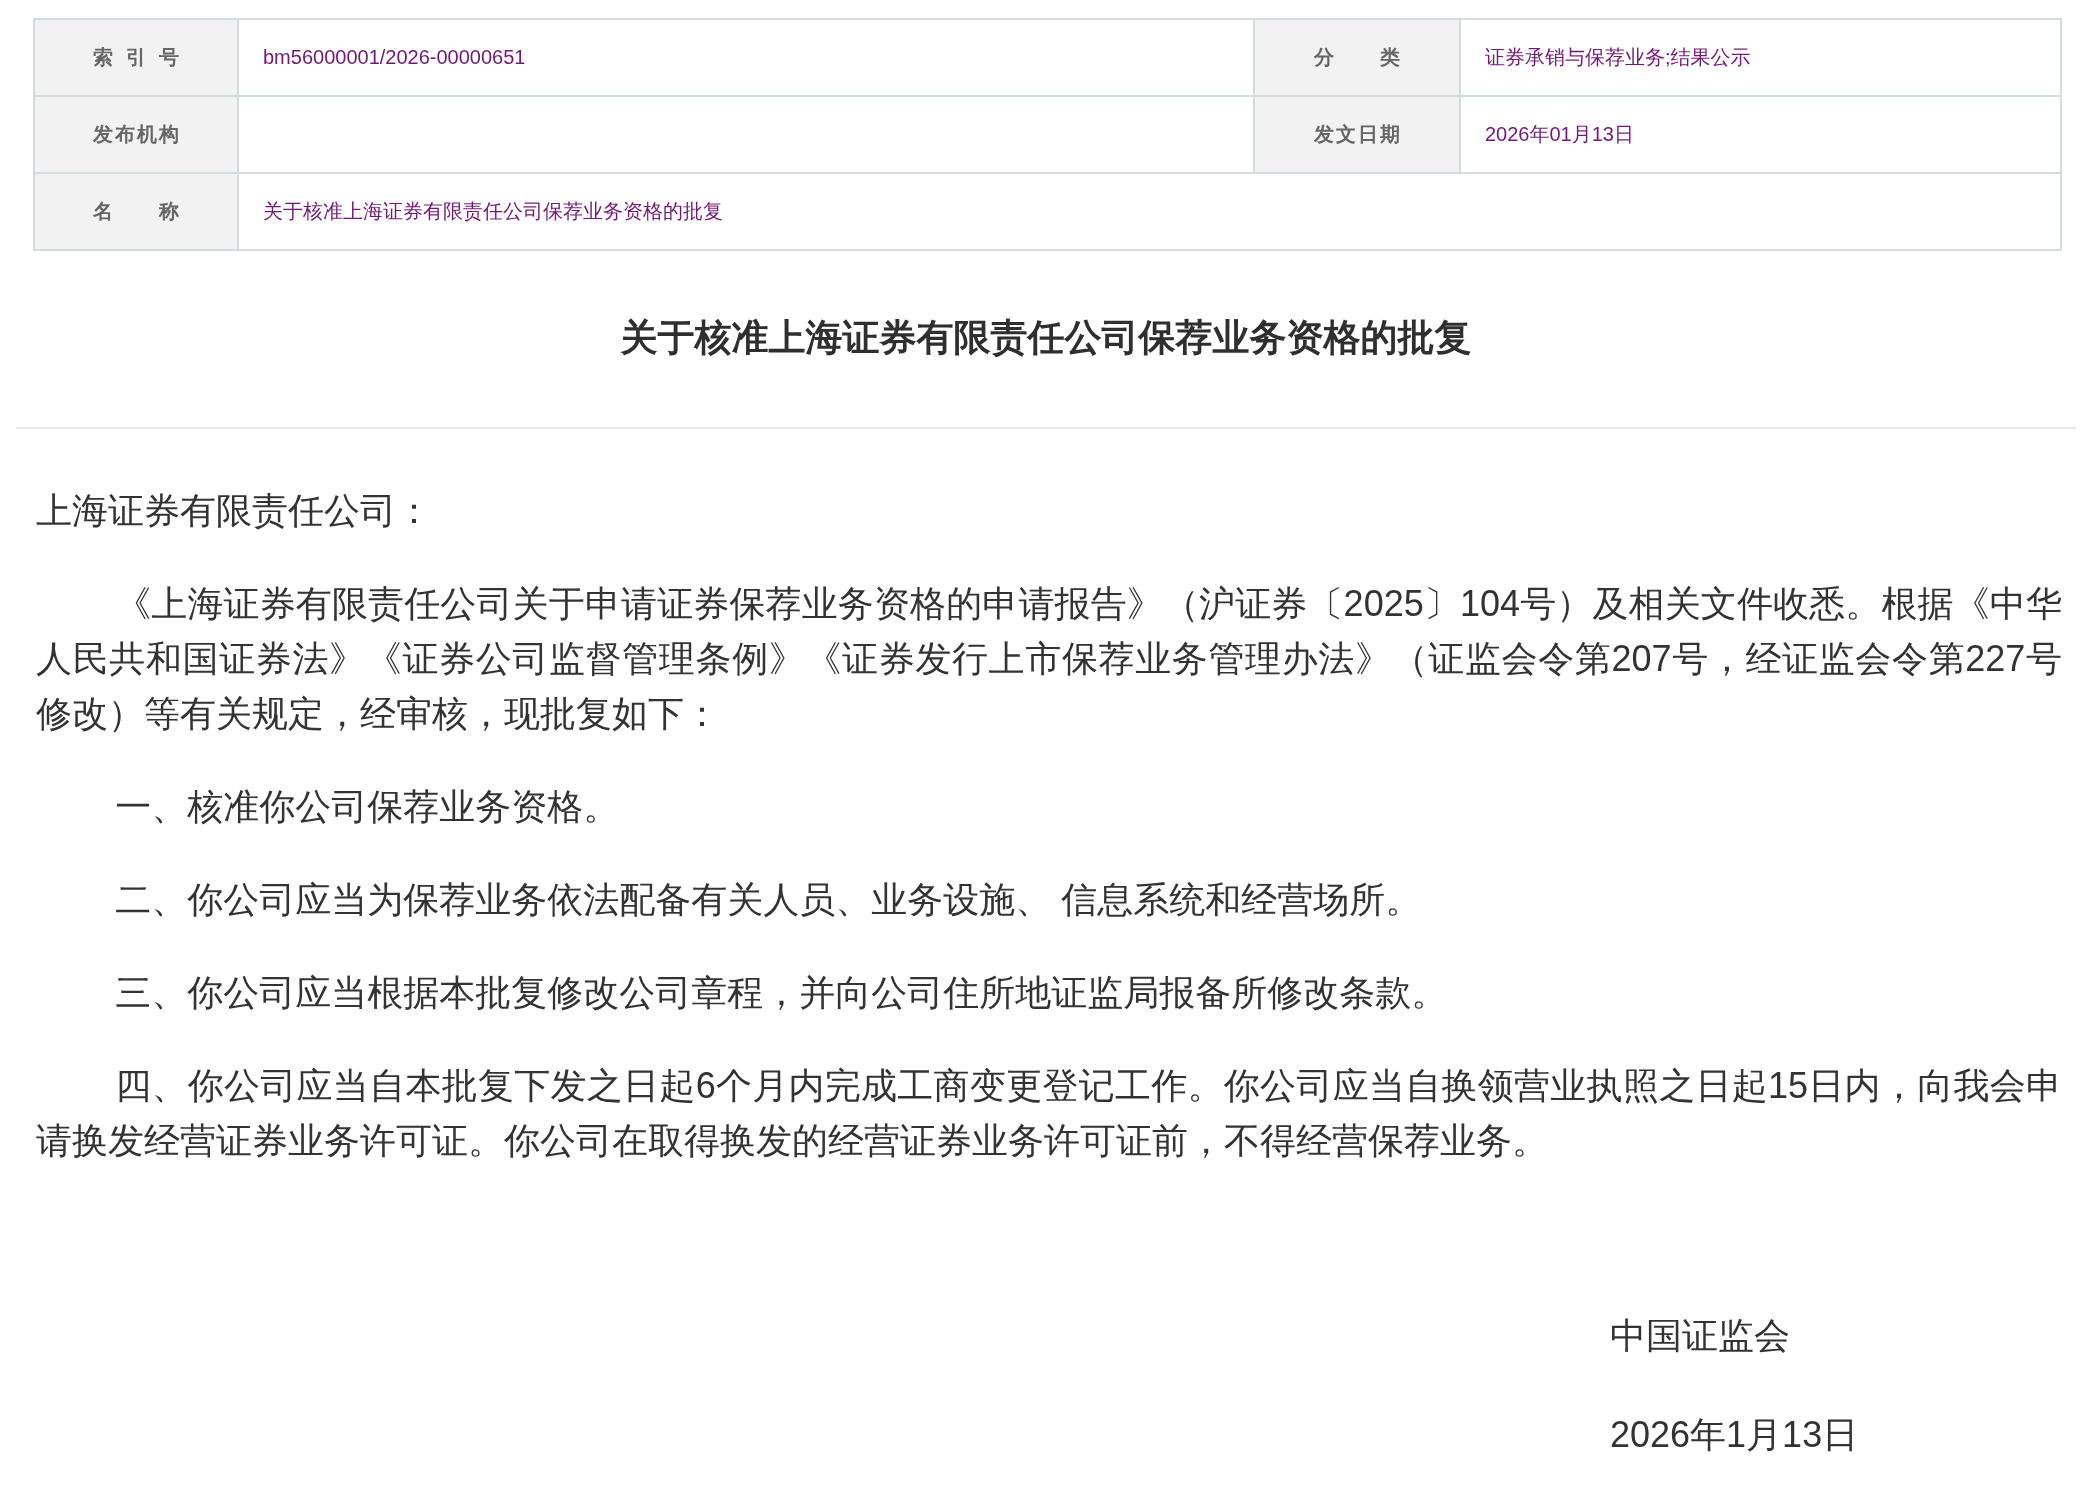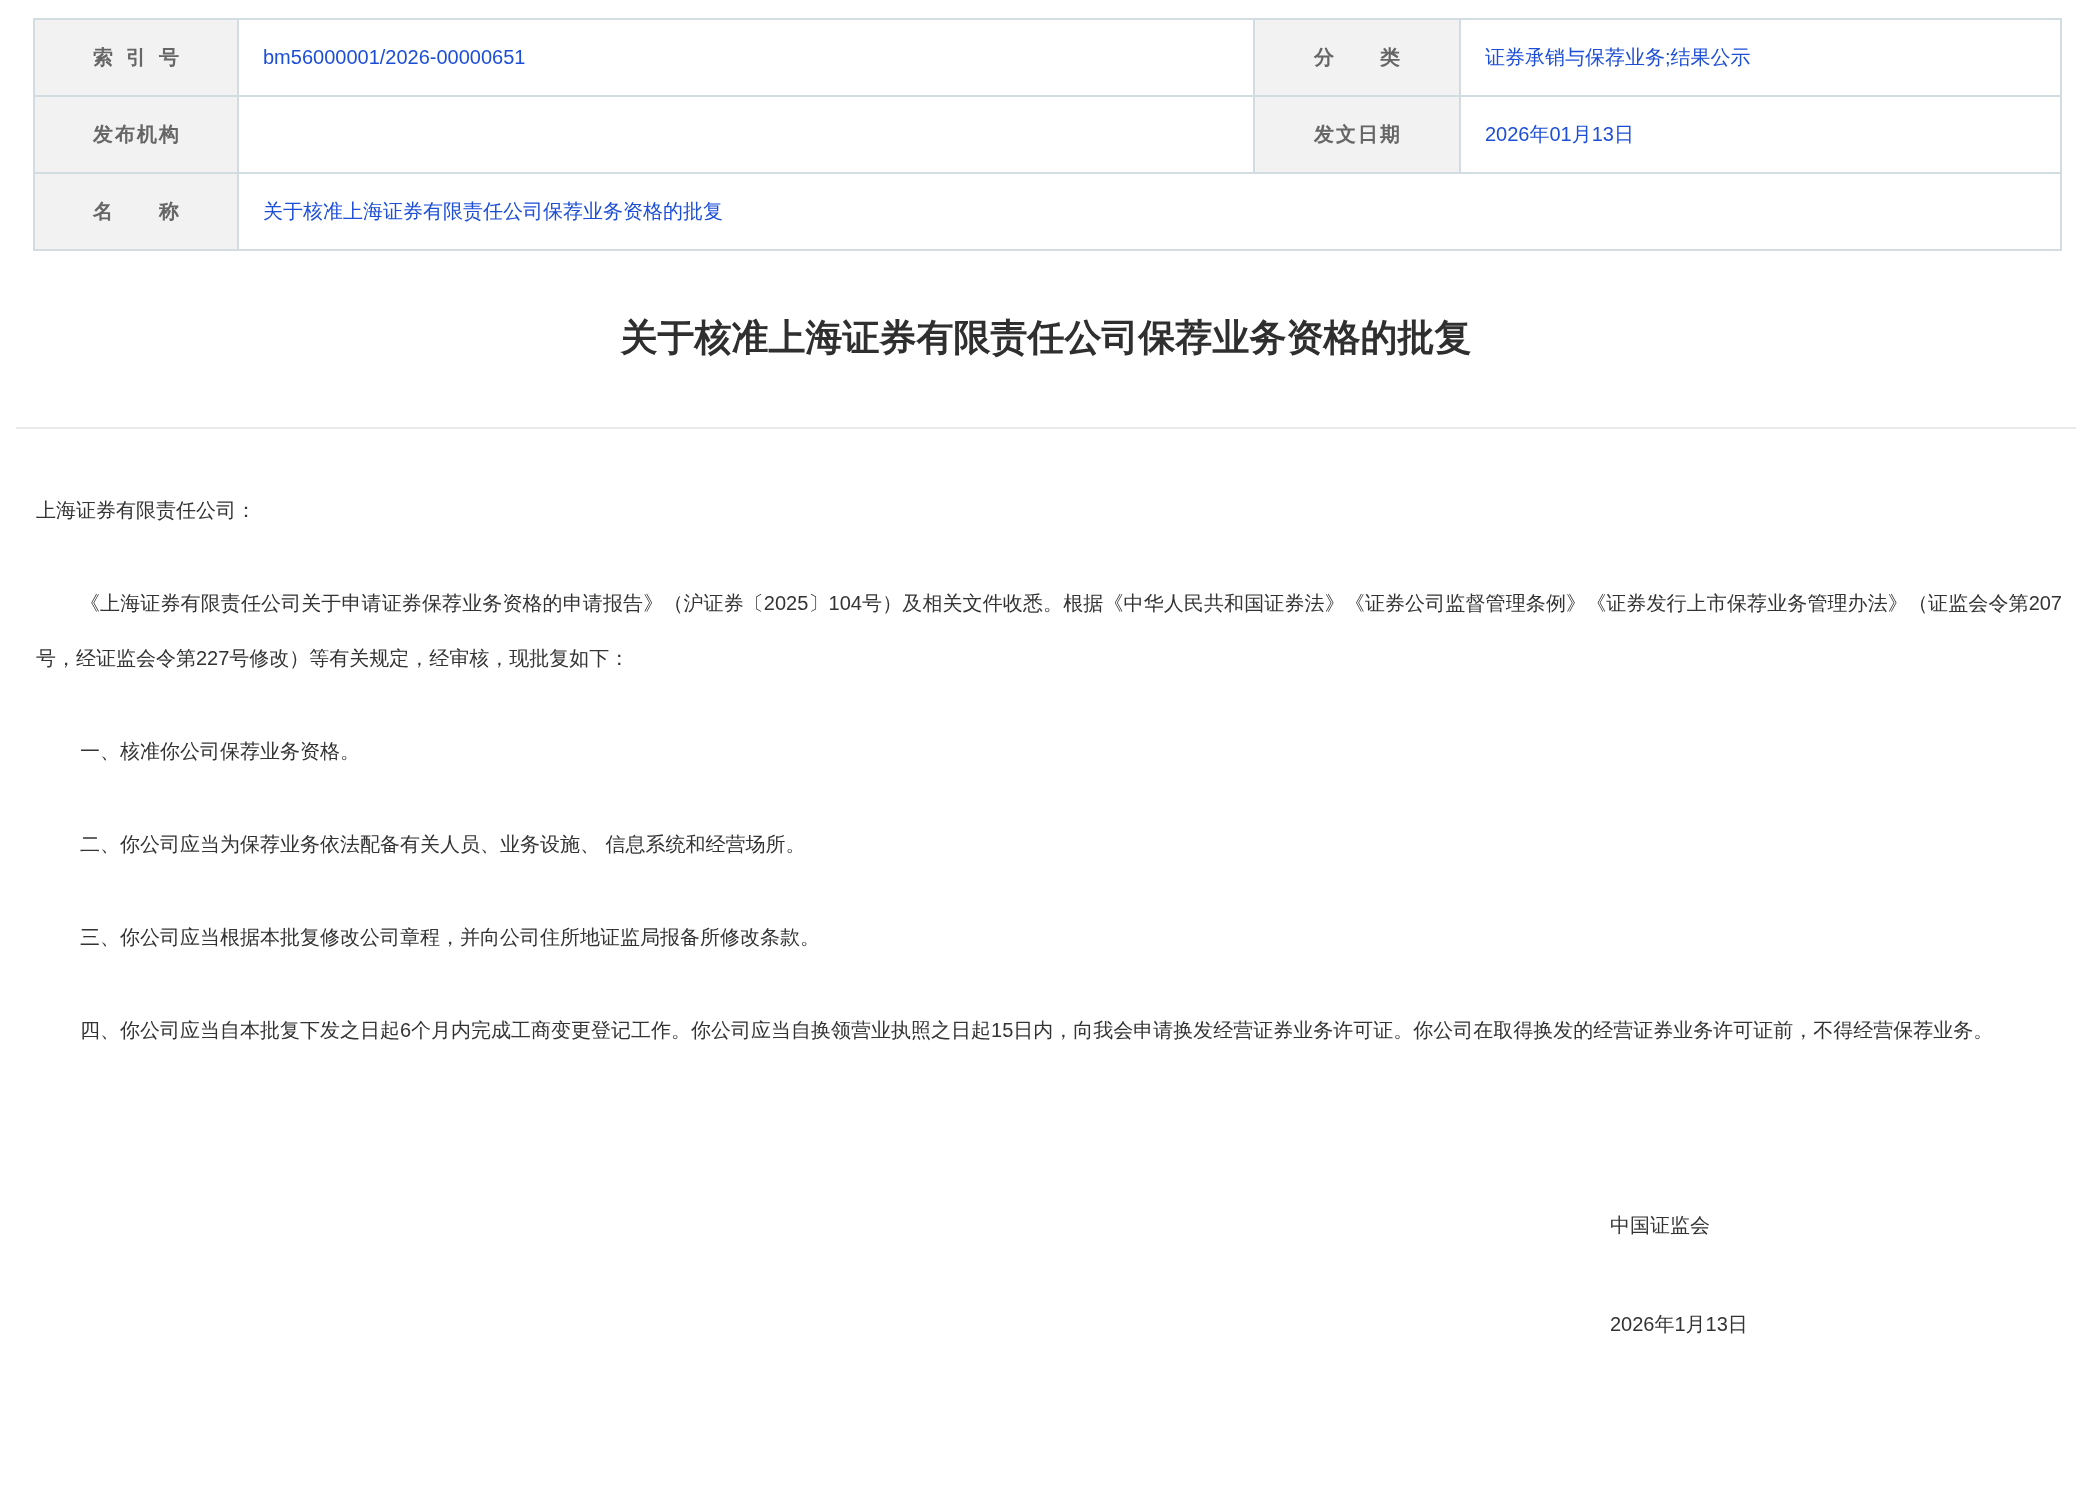--- a/index.html
+++ b/index.html
@@ -37,42 +37,42 @@
     font-weight: 700;
     text-align: center;
   }
   td.mlabel .just {
     display: inline-block;
     width: 4.3em;
     text-align: justify;
     text-align-last: justify;
   }
   td.mvalue {
-    color: #1d4ed8;
+    color: #701a75;
     background: #ffffff;
     padding: 0 24px;
     text-align: left;
   }
   
   .doc-title {
     margin-top: 67px;
     text-align: center;
     font-size: 37px;
     font-weight: 700;
     color: #2f2f2f;
     line-height: 40px;
   }
   .rule {
     border-top: 2px solid #eaeaea;
     margin: 69px 16px 0 16px;
     height: 0;
   }
   .doc-body {
     margin: 0 30px 0 36px;
-    font-size: 20px;
+    font-size: 36px;
     color: #333333;
     line-height: 55px;
     text-align: justify;
   }
   .salutation {
     padding-top: 54px;
   }
   .doc-body p.para {
     margin: 38px 0 0 0;
     text-indent: 2.2em;

